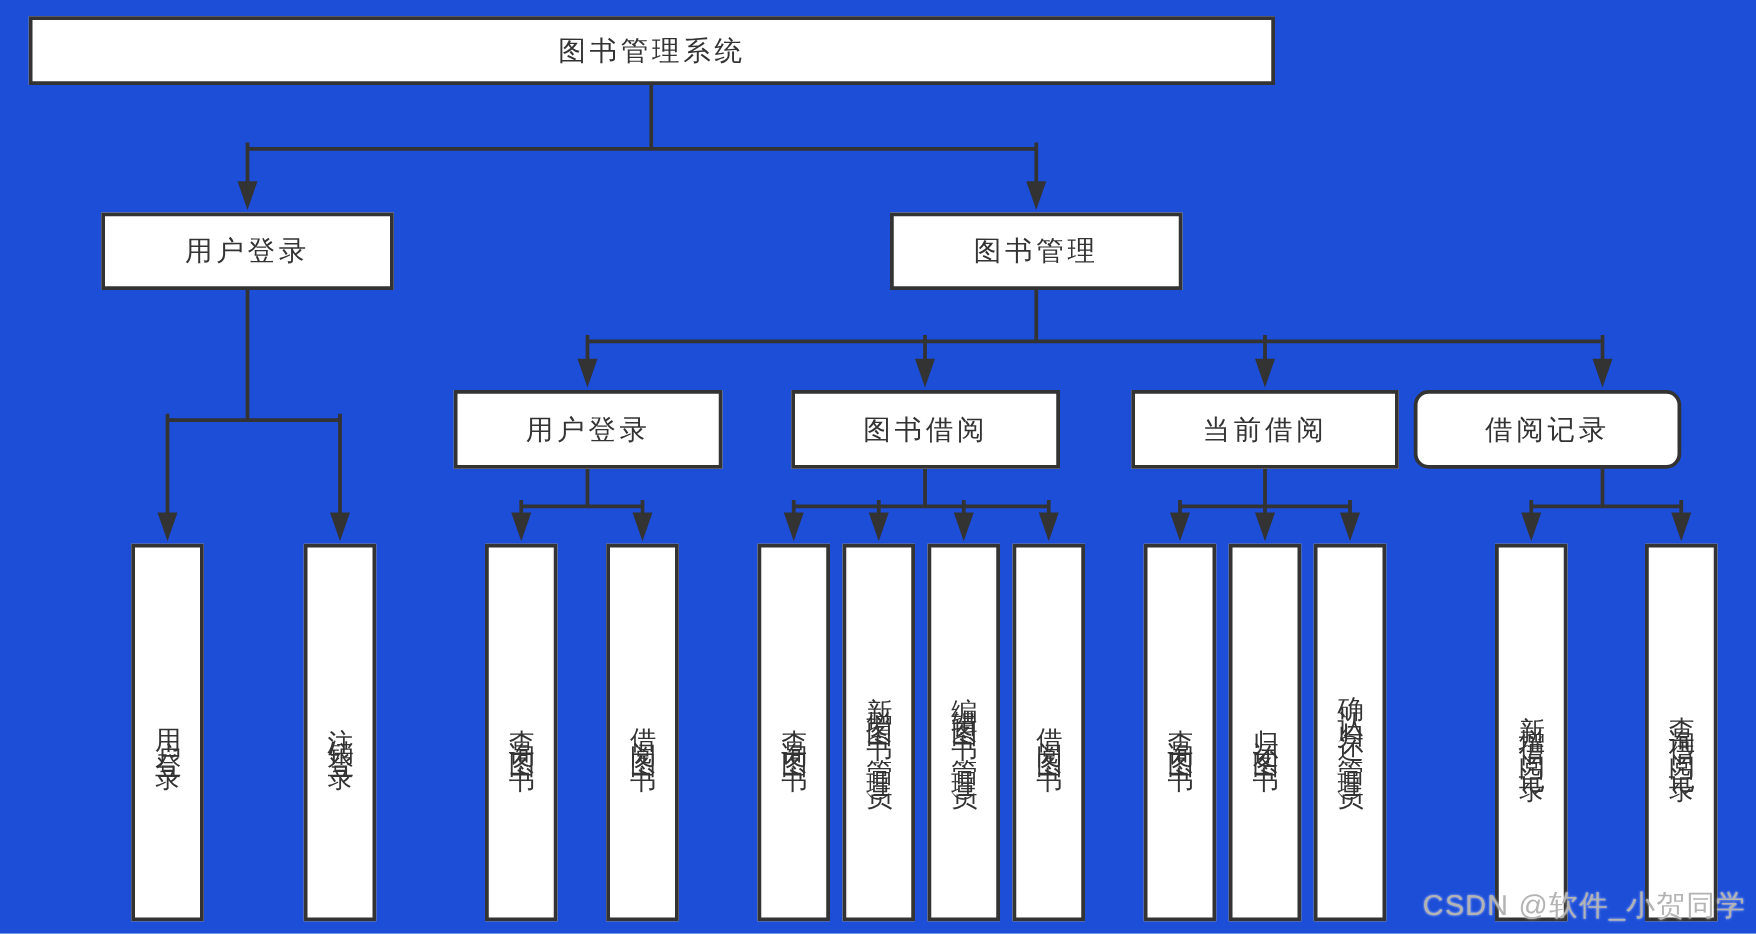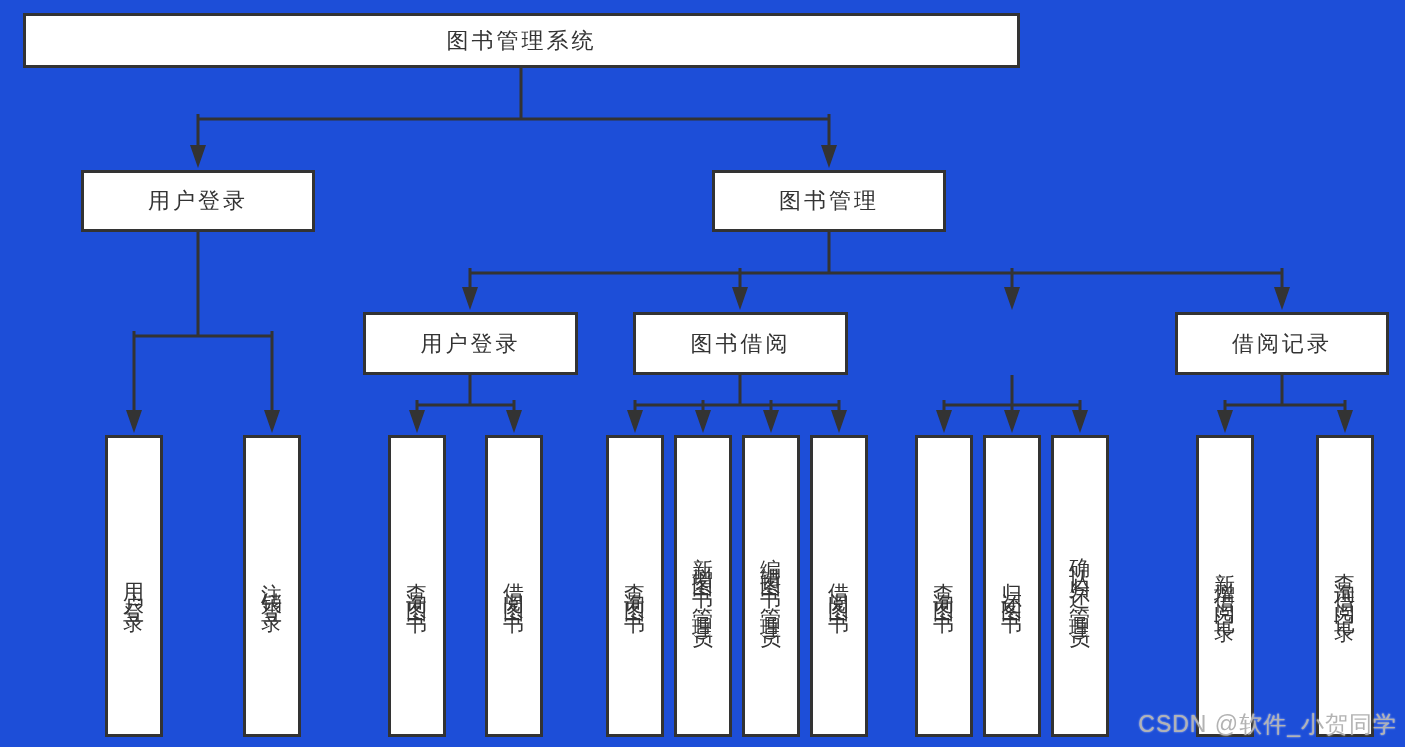--- a/index.html
+++ b/index.html
@@ -61,21 +61,22 @@
     </g>
   </svg>
 
   <div class="box h" style="left:23px;top:13px;width:997px;height:55px;">图书管理系统</div>
 
   <div class="box h" style="left:81px;top:170px;width:234px;height:62px;">用户登录</div>
   <div class="box h" style="left:712px;top:170px;width:234px;height:62px;">图书管理</div>
 
   <div class="box h" style="left:363px;top:312px;width:215px;height:63px;">用户登录</div>
   <div class="box h" style="left:633px;top:312px;width:215px;height:63px;text-align:center;">图书借阅</div>
-  <div class="box h" style="left:1175px;top:312px;width:214px;height:63px;">借阅记录</div>
+  <div class="box h" style="left:905px;top:312px;width:214px;height:63px;">当前借阅</div>
+  <div class="box h" style="left:1131px;top:312px;width:214px;height:63px;border-radius:12px;">借阅记录</div>
 
   <div class="box v" style="left:105px;top:435px;width:58px;height:302px;">用户登录</div>
   <div class="box v" style="left:243px;top:435px;width:58px;height:302px;">注销登录</div>
 
   <div class="box v" style="left:388px;top:435px;width:58px;height:302px;">查询图书</div>
   <div class="box v" style="left:485px;top:435px;width:58px;height:302px;">借阅图书</div>
 
   <div class="box v" style="left:606px;top:435px;width:58px;height:302px;">查询图书</div>
   <div class="box v" style="left:674px;top:435px;width:58px;height:302px;">新增图书（管理员）</div>
   <div class="box v" style="left:742px;top:435px;width:58px;height:302px;">编辑图书（管理员）</div>

